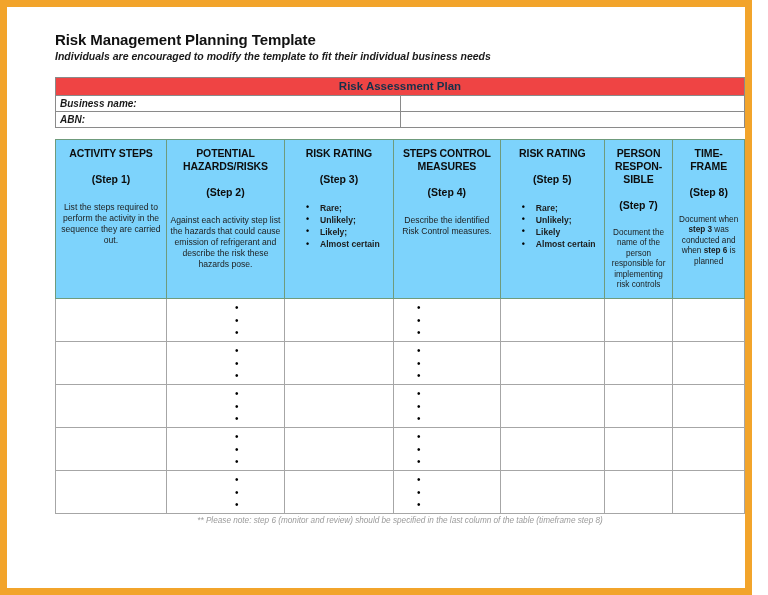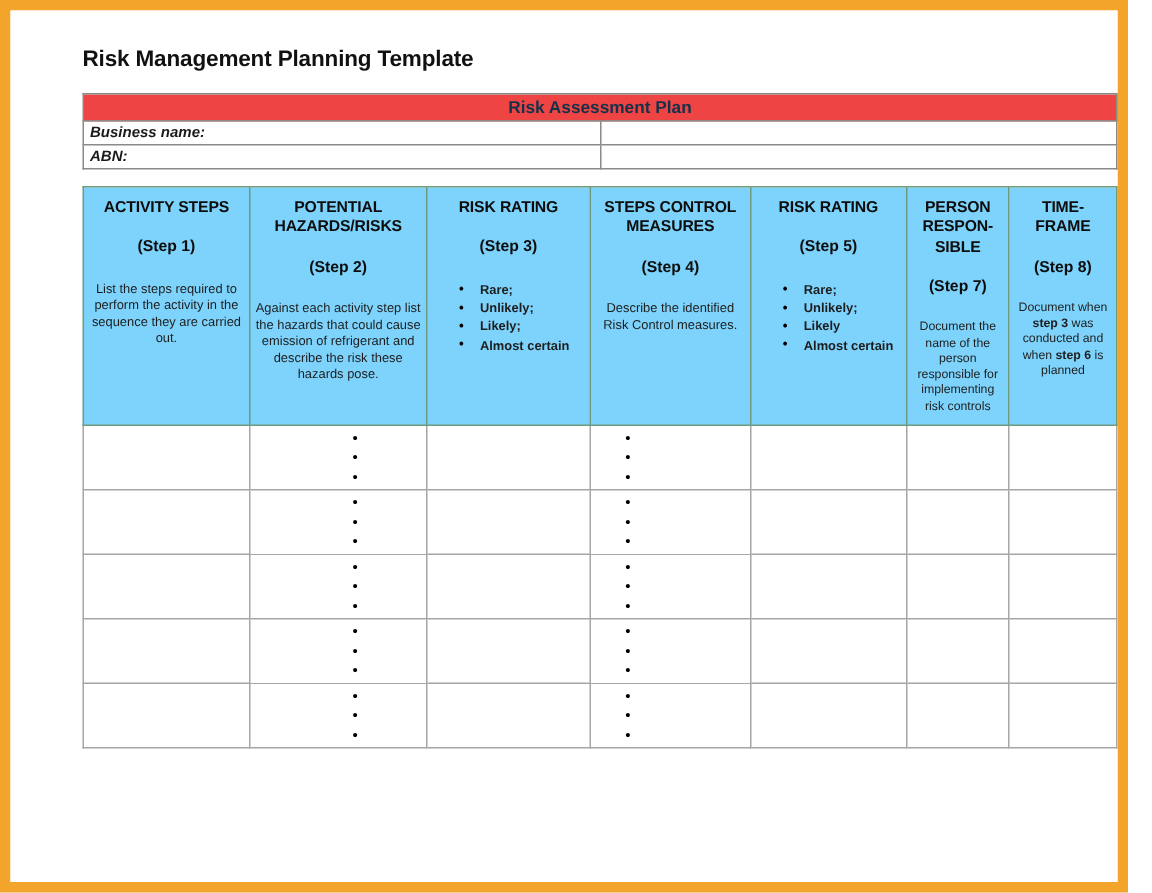--- a/index.html
+++ b/index.html
@@ -182,20 +182,21 @@
   }
 </style>
 </head>
 <body>
 
 <div id="page">
   <div id="sheet">
 
     <div class="title-block">
       <div class="doc-title">Risk Management Planning Template</div>
+      <div class="doc-subtitle">Individuals are encouraged to modify the template to fit their individual business needs</div>
     </div>
 
     <table class="info-table">
       <tbody>
         <tr>
           <td class="info-banner" colspan="2">Risk Assessment Plan</td>
         </tr>
         <tr>
           <td class="info-label" style="width:110px;">Business name:</td>
           <td></td>
@@ -376,15 +377,16 @@
                 <span class="bullet">•</span>
               </span>
             </td>
             <td></td>
             <td></td>
             <td></td>
           </tr>
         </tbody>
     </table>
 
+    <div class="footnote">** Please note: step 6 (monitor and review) should be specified in the last column of the table (timeframe step 8)</div>
 
   </div>
 </div>
 
 </body></html>

